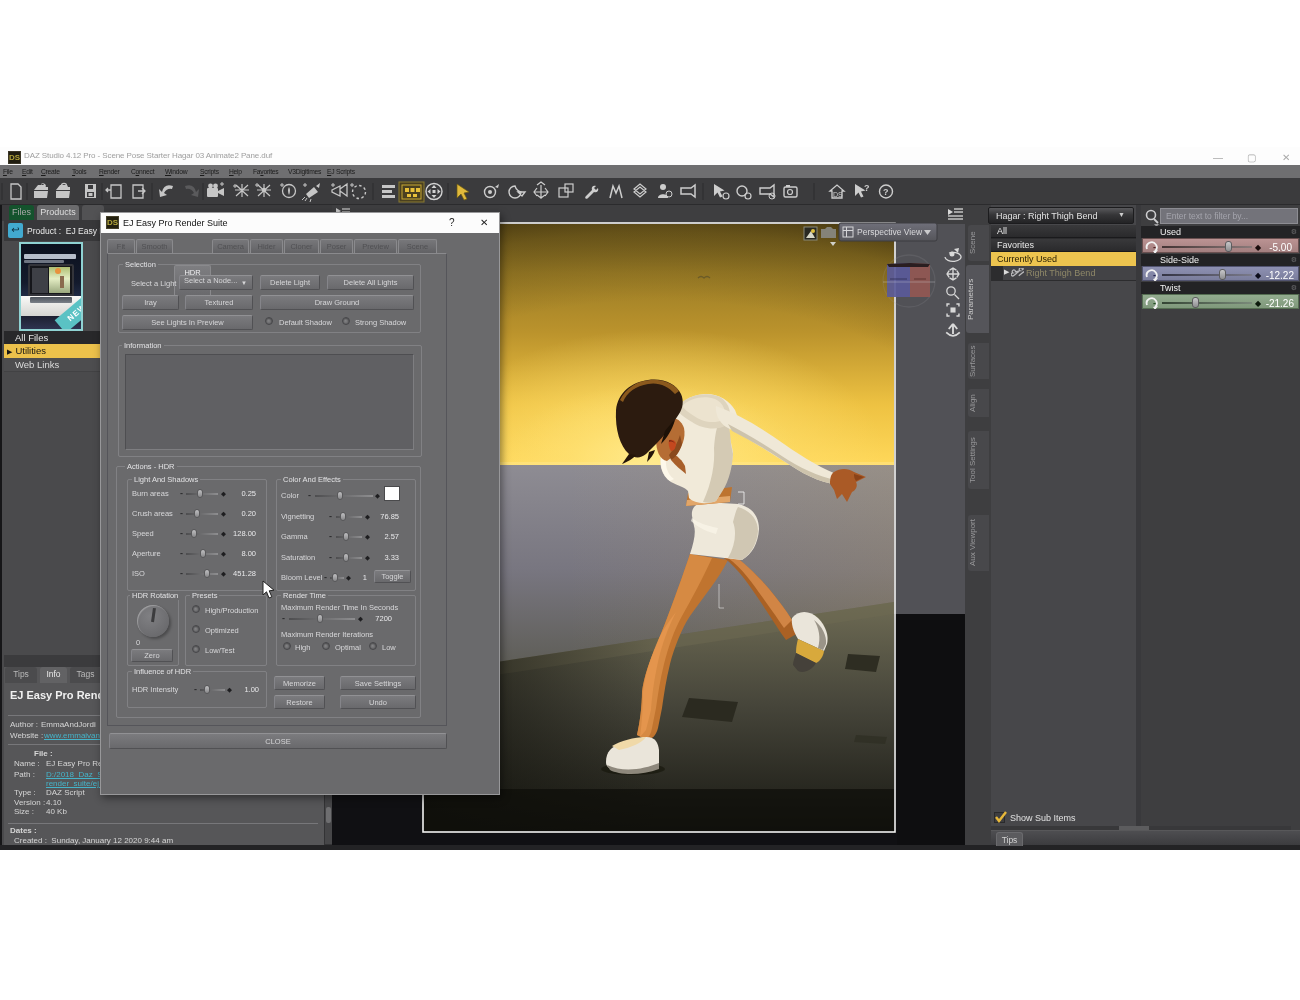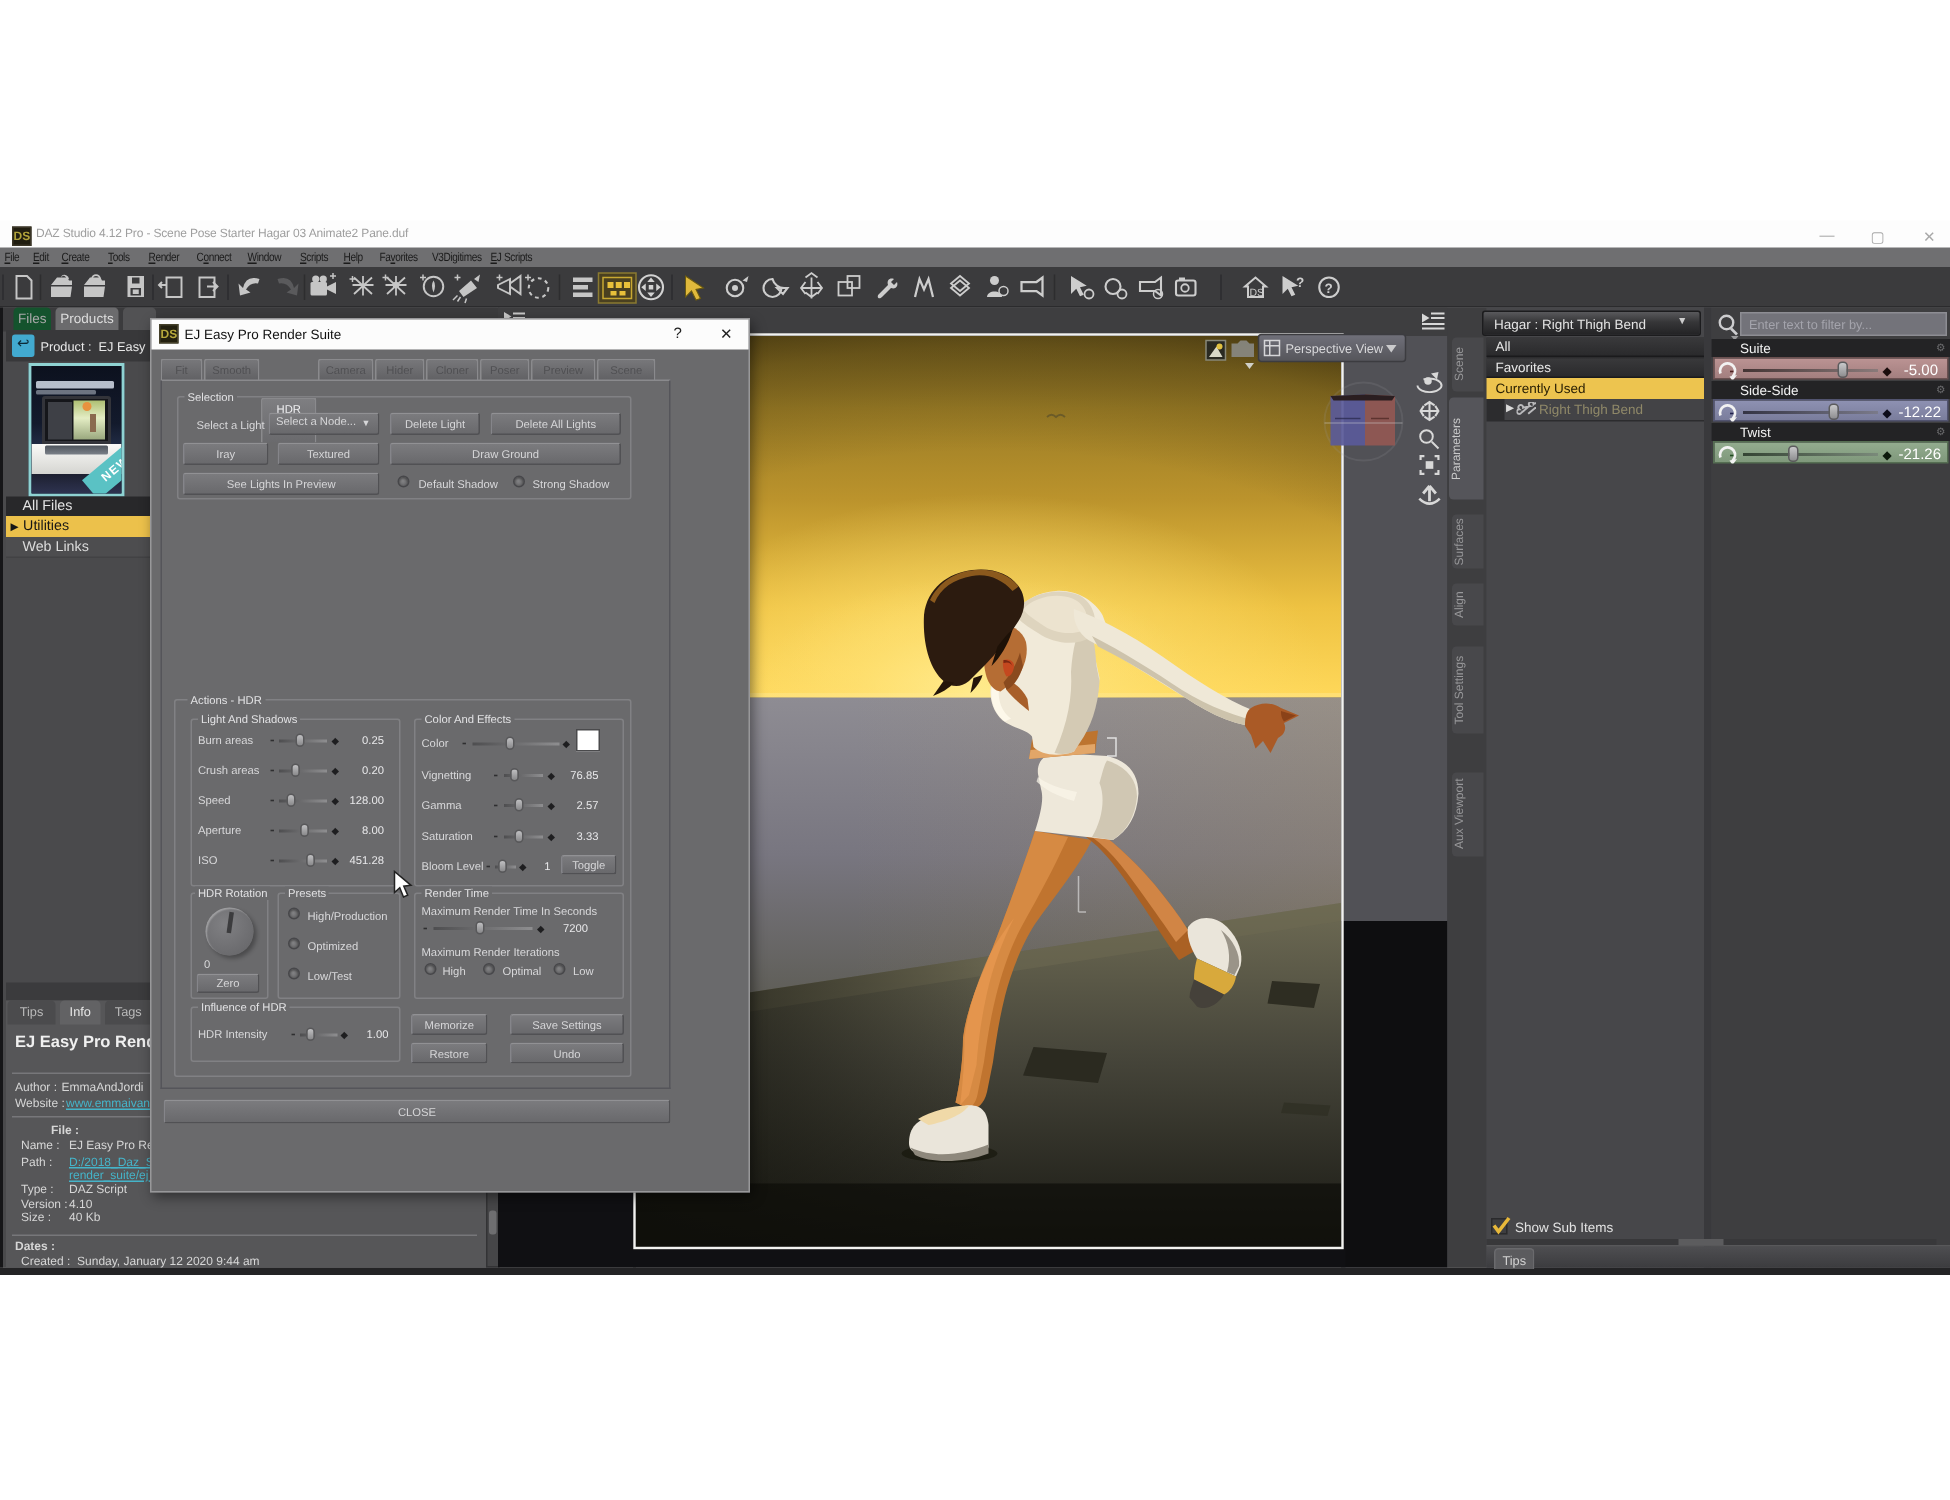--- a/index.html
+++ b/index.html
@@ -469,21 +469,21 @@
     <svg class="abs" style="left:153px;top:4px;" width="16" height="18" viewBox="0 0 16 18">
         <circle cx="7" cy="6" r="4.5" fill="none" stroke="#cdcdcf" stroke-width="1.6"></circle>
         <line x1="10" y1="10" x2="14" y2="14" stroke="#cdcdcf" stroke-width="1.8"></line>
         <path d="M10 15 l5 0 -2.5 3 z" fill="#9a9a9c"></path>
       </svg>
     <div class="abs" style="left:169px;top:3px;width:138px;height:16px;background:#73737a;border:1px solid #8d8d93;">
       <span class="abs" style="left:5px;top:2px;font-size:8.5px;color:#a4a4ac;">Enter text to filter by...</span>
     </div>
 
     <div class="abs" style="left:150px;top:21px;width:159px;height:12px;background:#232325;">
-      <span class="abs" style="left:19px;top:1px;font-size:9px;color:#f2f2f2;">Suite</span>
+      <span class="abs" style="left:19px;top:1px;font-size:9px;color:#f2f2f2;">Used</span>
       <span class="gearico" style="right:3px;top:2px;">⚙</span>
     </div>
     <div class="abs pslider" style="left:151px;top:33px;width:157px;height:15px;background:linear-gradient(180deg,#bb9393,#a37f7f);border:1px solid #6a5050;">
       <svg class="abs" style="left:2px;top:1px;" width="14" height="13" viewBox="0 0 14 13">
           <path d="M2 9 a5 5 0 1 1 8 2" fill="none" stroke="#f2f2f2" stroke-width="1.8"></path>
           <path d="M8 11 l5 -1 -3 4 z" fill="#f2f2f2"></path>
         </svg>
       <span class="abs" style="left:10px;top:3px;font-size:9px;color:#4a1f1f;font-weight:bold;">-</span>
       <div class="abs" style="left:19px;top:7px;width:90px;height:2px;background:linear-gradient(90deg,#443434,#8a7a7a);"></div>
       <div class="abs" style="left:82px;top:2px;width:7px;height:11px;background:linear-gradient(180deg,#c8c8ca,#8e8e90);border:1px solid #5c5c5e;border-radius:3px;"></div>
@@ -551,20 +551,24 @@
       <div class="dbtn" style="left:3px;top:30px;width:57px;height:15px;line-height:14px;">Iray</div>
       <div class="dbtn" style="left:66px;top:30px;width:68px;height:15px;line-height:14px;">Textured</div>
       <div class="dbtn" style="left:141px;top:30px;width:154px;height:15px;line-height:14px;">Draw Ground</div>
       <div class="dbtn" style="left:3px;top:50px;width:131px;height:15px;line-height:14px;">See Lights In Preview</div>
       <div class="dradio" style="left:146px;top:52px;"></div>
         <span class="dlabel" style="left:160px;top:53px;">Default Shadow</span>
       <div class="dradio" style="left:223px;top:52px;"></div>
         <span class="dlabel" style="left:236px;top:53px;">Strong Shadow</span>
     </div>
 
+    <div class="dgroup" style="left:17px;top:132px;width:304px;height:112px;">
+      <span class="dglabel" style="left:3px;">Information</span>
+      <div class="abs" style="left:6px;top:8px;width:289px;height:96px;background:#606063;border:1px solid #4e4e51;border-bottom-color:#7e7e81;border-right-color:#7e7e81;"></div>
+    </div>
 
     <div class="dgroup" style="left:15px;top:253px;width:305px;height:252px;">
       <span class="dglabel" style="left:8px;">Actions - HDR</span>
 
       <div class="dgroup" style="left:10px;top:12px;width:140px;height:112px;">
         <span class="dglabel" style="left:4px;">Light And Shadows</span>
         <span class="dlabel" style="left:4px;top:9px;">Burn areas</span>
           <span class="dminus" style="left:52px;top:8px;">-</span>
           <div class="dtrack" style="left:58px;top:13px;width:32px;">
             <div class="dthumb" style="left:11px;"></div>

